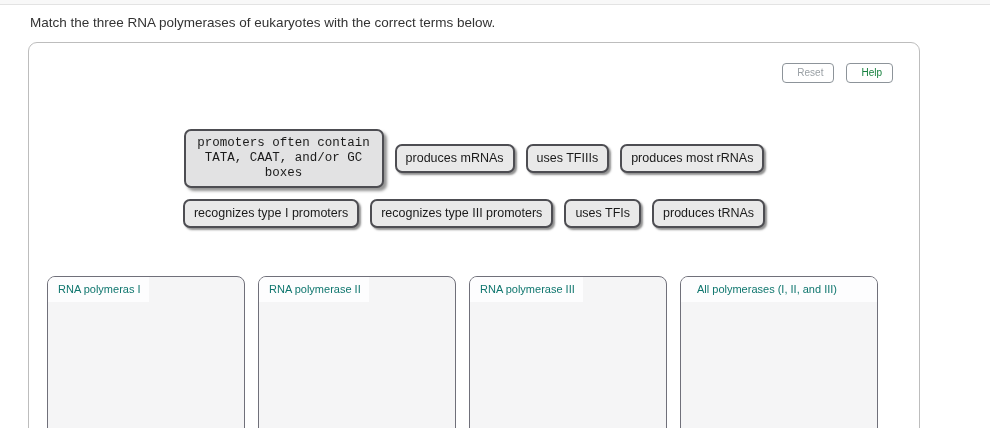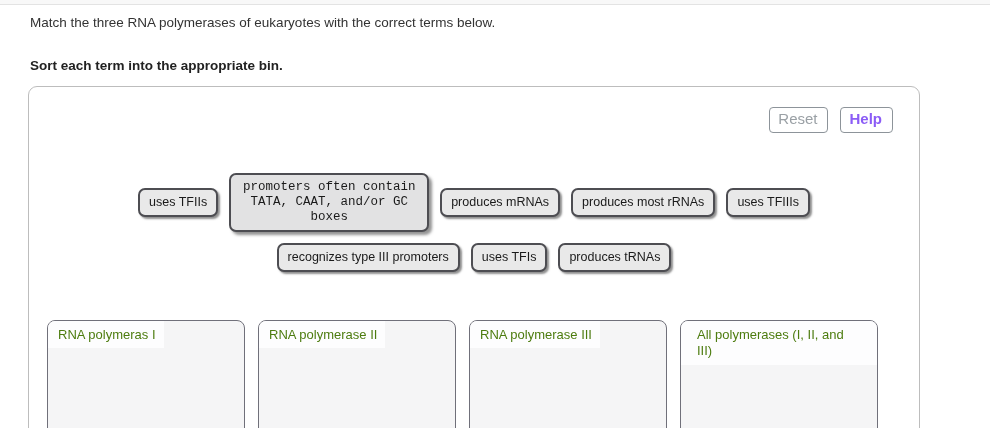--- a/index.html
+++ b/index.html
@@ -14,21 +14,21 @@
     height: 5px;
     background: #f8f8f8;
     border-bottom: 1px solid #e3e3e3;
   }
   .instructions {
     padding: 10px 0 0 30px;
   }
   .instruction {
     font-size: 13.5px;
     color: #333;
-    margin-bottom: 28px;
+    margin-bottom: 12px;
   }
   .subinstruction {
     font-size: 13.5px;
     font-weight: bold;
     color: #222;
     margin-bottom: 13px;
   }
   .panel {
     position: relative;
     margin-left: 28px;
@@ -42,28 +42,28 @@
     position: absolute;
     top: 20px;
     right: 26px;
     display: flex;
     gap: 12px;
   }
   .btn {
     background: #ffffff;
     border: 1px solid #8d949a;
     border-radius: 4px;
-    padding: 3px 10px 4px 8px;
-    font-size: 15px;
+    padding: 3px 10px 4px 14px;
+    font-size: 10px;
     font-family: "Liberation Sans", "DejaVu Sans", sans-serif;
     cursor: pointer;
     line-height: 1.1;
   }
   .btn-reset { color: #9aa0a5; }
-  .btn-help  { color: #8b5cf6; font-weight: bold; }
+  .btn-help  { color: #15803d; font-weight: normal; }
 
   .chip-row {
     display: flex;
     justify-content: center;
     align-items: center;
     gap: 11px;
   }
   .chip-row-1 { margin-top: 86px; }
   .chip-row-2 { margin-top: 11px; }
   .chip {
@@ -98,56 +98,55 @@
     height: 180px;
     border: 1px solid #70707a;
     border-radius: 8px;
     background: #f5f5f6;
     overflow: hidden;
   }
   .bin-label {
     display: inline-block;
     background: #fdfdfe;
     padding: 6px 8px 5px 10px;
-    font-size: 13px;
-    color: #4d7c0f;
+    font-size: 11px;
+    color: #0f766e;
     line-height: 1.25;
   }
   .bin-label-centered {
     display: block;
     text-align: left;
     padding: 6px 16px 5px 16px;
   }
 </style>
 </head>
 <body>
 
 <div class="top-strip"></div>
 
 <div class="instructions">
   <div class="instruction">Match the three RNA polymerases of eukaryotes with the correct terms below.</div>
-  <div class="subinstruction">Sort each term into the appropriate bin.</div>
 </div>
 
 <div class="panel">
 
   <div class="toolbar">
     <button class="btn btn-reset">Reset</button>
     <button class="btn btn-help">Help</button>
   </div>
 
   <div class="chip-row chip-row-1">
-    <div class="chip">uses TFIIs</div>
     <div class="chip chip-large">promoters often contain TATA, CAAT, and/or GC boxes</div>
     <div class="chip">produces mRNAs</div>
+    <div class="chip">uses TFIIIs</div>
     <div class="chip">produces most rRNAs</div>
-    <div class="chip">uses TFIIIs</div>
   </div>
 
   <div class="chip-row chip-row-2">
+    <div class="chip">recognizes type I promoters</div>
     <div class="chip">recognizes type III promoters</div>
     <div class="chip">uses TFIs</div>
     <div class="chip">produces tRNAs</div>
   </div>
 
   <div class="bins-row">
     <div class="bin">
       <span class="bin-label">RNA polymeras I</span>
     </div>
     <div class="bin">

